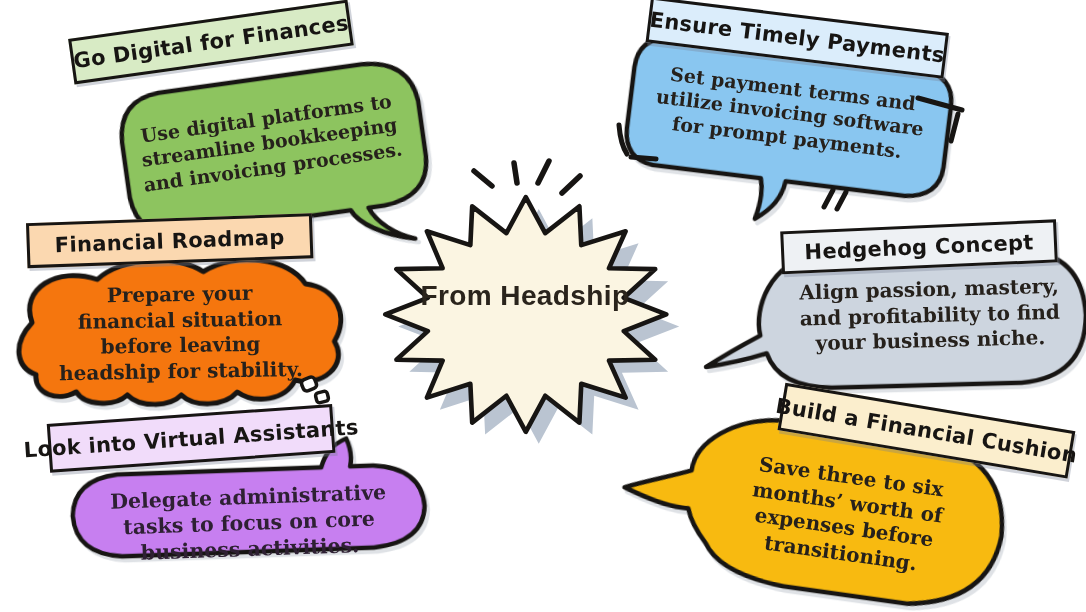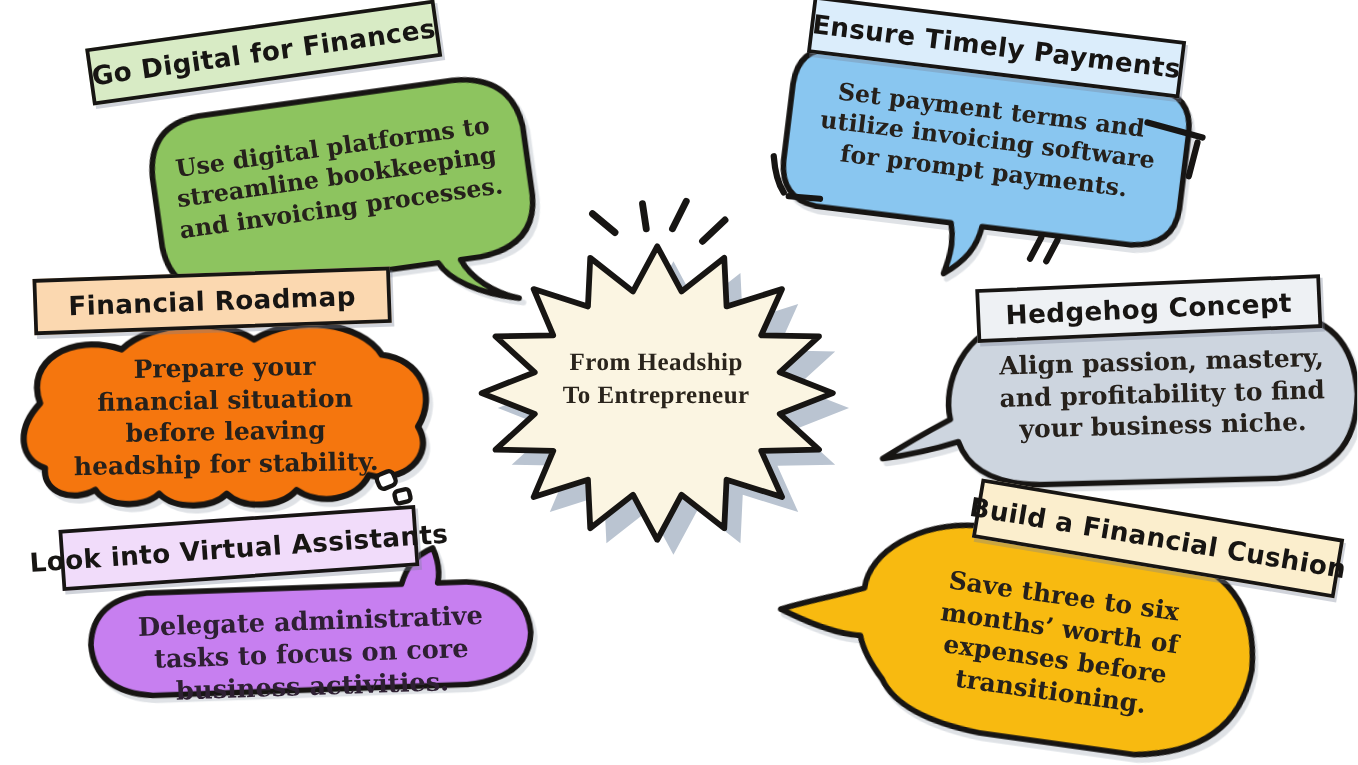--- a/index.html
+++ b/index.html
@@ -10,36 +10,35 @@
   .bubble-svg{position:absolute;overflow:visible;filter:drop-shadow(3px 4px 0 rgba(140,150,165,0.28));}
   .titlebar{position:absolute;display:flex;align-items:center;justify-content:center;
             border:3px solid #171513;box-shadow:2px 3px 0 rgba(120,130,150,0.35);
             z-index:5;padding:2px 8px;}
   .titlebar span{font-family:"DejaVu Sans",sans-serif;font-weight:bold;font-size:21px;
                  letter-spacing:.3px;color:#171513;white-space:nowrap;}
   .bodytext{position:absolute;z-index:4;text-align:center;
             font-family:"DejaVu Serif","Liberation Serif",serif;font-weight:600;
             color:#26211c;line-height:1.28;}
   .burst-text{position:absolute;z-index:6;text-align:center;
-              font-family:Liberation Serif, serif;font-weight:800;
-              font-size:20px;line-height:1.28;color:#2a241c;letter-spacing:.4px;}
+              font-family:Liberation Sans, sans-serif;font-weight:800;
+              font-size:28px;line-height:1.28;color:#2a241c;letter-spacing:.4px;}
   .decor{position:absolute;left:0;top:0;z-index:7;pointer-events:none;overflow:visible;}
 </style>
 </head>
 <body>
 
 <div class="canvas">
 
   <svg class="bubble-svg" style="left:377px;top:184px;filter:none;" width="305" height="272" viewBox="0 0 330 290">
     <polygon transform="translate(20,17)" points="307,135 261,153 295,184 245,185 263,225 215,210 213,252 176,223 155,262 134,223 97,252 95,210 48,225 65,185 15,184 49,153 3,135 49,117 15,86 65,85 48,45 95,60 97,18 134,47 155,8 176,47 213,18 215,60 263,45 245,85 295,86 261,117" fill="#bac4d1"></polygon>
     <polygon transform="translate(6,4)" stroke="#171513" stroke-width="5" stroke-linejoin="round" points="307,135 261,153 295,184 245,185 263,225 215,210 213,252 176,223 155,262 134,223 97,252 95,210 48,225 65,185 15,184 49,153 3,135 49,117 15,86 65,85 48,45 95,60 97,18 134,47 155,8 176,47 213,18 215,60 263,45 245,85 295,86 261,117" fill="#fbf5e2"></polygon>
   </svg>
   <div class="burst-text" style="left:390px;top:278px;width:270px;">
     <div>From Headship</div>
-    <div>To Entrepreneur</div>
   </div>
 
   <div class="group" style="left:96px;top:34px;width:345px;height:210px;transform:rotate(-8deg);">
     <svg class="bubble-svg" style="left:0;top:36px;" width="345" height="205" viewBox="0 0 345 205">
       <path stroke="#171513" stroke-width="4.5" stroke-linejoin="round" d="M 70 8 H 275 Q 322 10 326 52 V 108 Q 324 148 278 151 H 262
                C 268 167 285 181 304 188 C 272 180 250 165 244 151
                H 72 Q 30 148 27 108 V 52 Q 29 10 70 8 Z" fill="#8dc45f"></path>
     </svg>
     <div class="titlebar" style="left: -12px; top: -22px; width: 282px; height: 46px; background: rgb(216, 235, 197);">
       <span>Go Digital for Finances</span>

